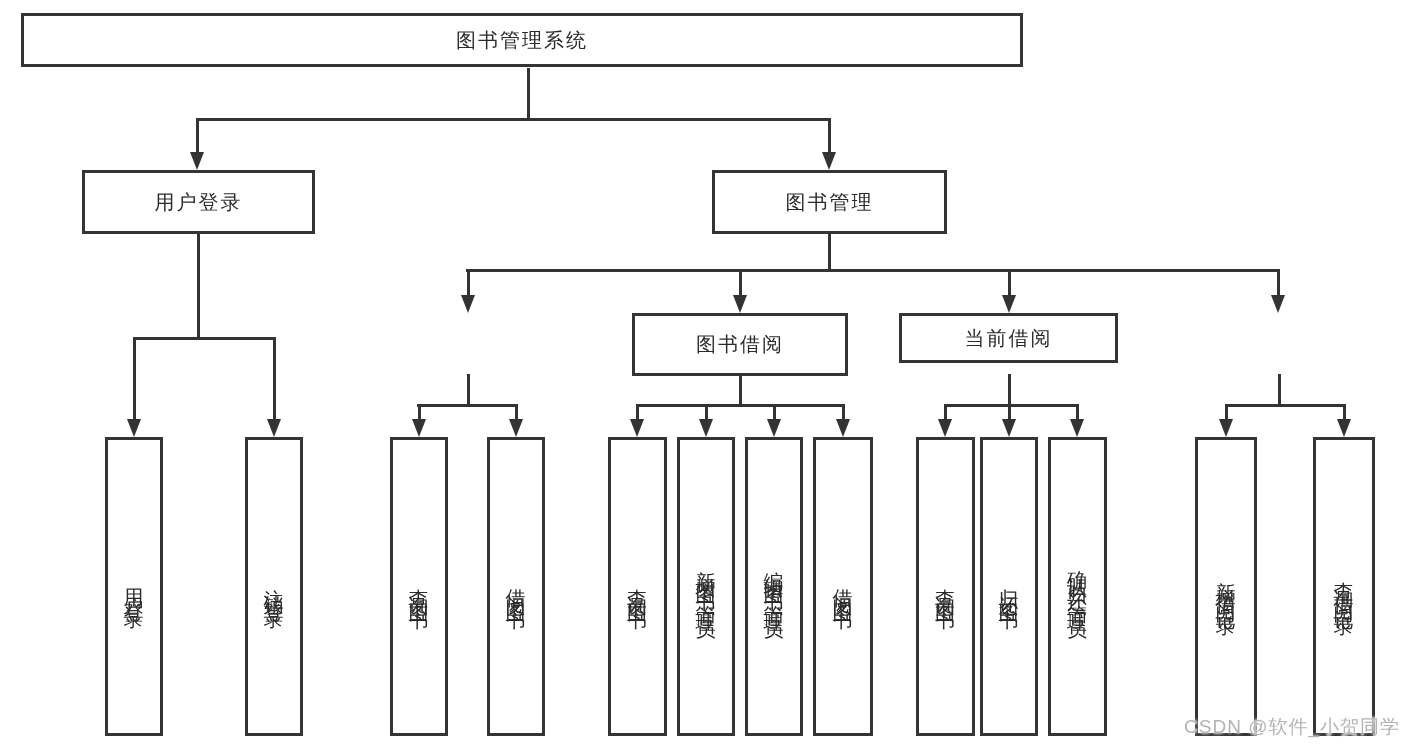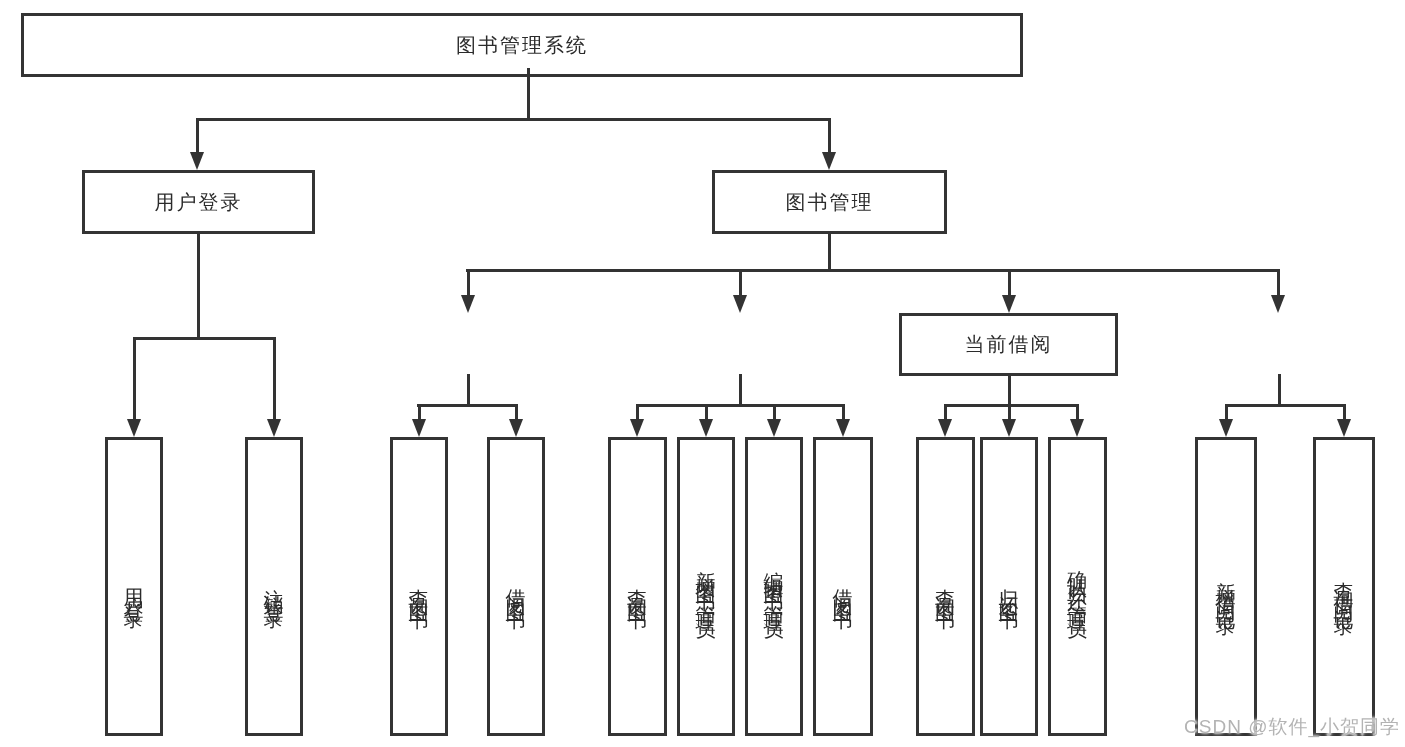--- a/index.html
+++ b/index.html
@@ -31,21 +31,21 @@
     font-size:19px; color:#b3b3b3; letter-spacing:1px;
     text-shadow:0 0 2px #ffffff, 0 0 3px #ffffff, 0 0 5px #ffffff;
     pointer-events:none;
   }
 </style>
 </head>
 <body>
 
 <div class="stage">
 
-  <div class="box hbox" style="left:21px; top:13px; width:1002px; height:64px;">
+  <div class="box hbox" style="left:21px; top:13px; width:1002px; height:54px;">
     <span>图书管理系统</span>
   </div>
 
   <div class="vline" style="left:527px; top:68px; height:52px;"></div>
   <div class="hline" style="left:197px; top:118px; width:634px;"></div>
   <div class="vline" style="left:196px; top:118px; height:36px;"></div>
   <div class="arrow" style="left:190px; top:152px;"></div>
   <div class="vline" style="left:828px; top:118px; height:36px;"></div>
   <div class="arrow" style="left:822px; top:152px;"></div>
 
@@ -67,21 +67,24 @@
   <div class="hline" style="left:466px; top:269px; width:814px;"></div>
   <div class="vline" style="left:467px; top:269px; height:28px;"></div>
   <div class="arrow" style="left:461px; top:295px;"></div>
   <div class="vline" style="left:739px; top:269px; height:28px;"></div>
   <div class="arrow" style="left:733px; top:295px;"></div>
   <div class="vline" style="left:1008px; top:269px; height:28px;"></div>
   <div class="arrow" style="left:1002px; top:295px;"></div>
   <div class="vline" style="left:1277px; top:269px; height:28px;"></div>
   <div class="arrow" style="left:1271px; top:295px;"></div>
 
-  <div class="box hbox" style="left:899px; top:313px; width:219px; height:63px;align-items:center;">
+  <div class="box hbox" style="left:632px; top:313px; width:216px; height:63px;">
+    <span>图书借阅</span>
+  </div>
+  <div class="box hbox" style="left:899px; top:313px; width:219px; height:50px;align-items:center;">
     <span>当前借阅</span>
   </div>
 
   <div class="vline" style="left:467px; top:374px; height:32px;"></div>
   <div class="hline" style="left:417px; top:404px; width:101px;"></div>
   <div class="vline" style="left:418px; top:404px; height:17px;"></div>
   <div class="arrow" style="left:412px; top:419px;"></div>
   <div class="vline" style="left:515px; top:404px; height:17px;"></div>
   <div class="arrow" style="left:509px; top:419px;"></div>
 

